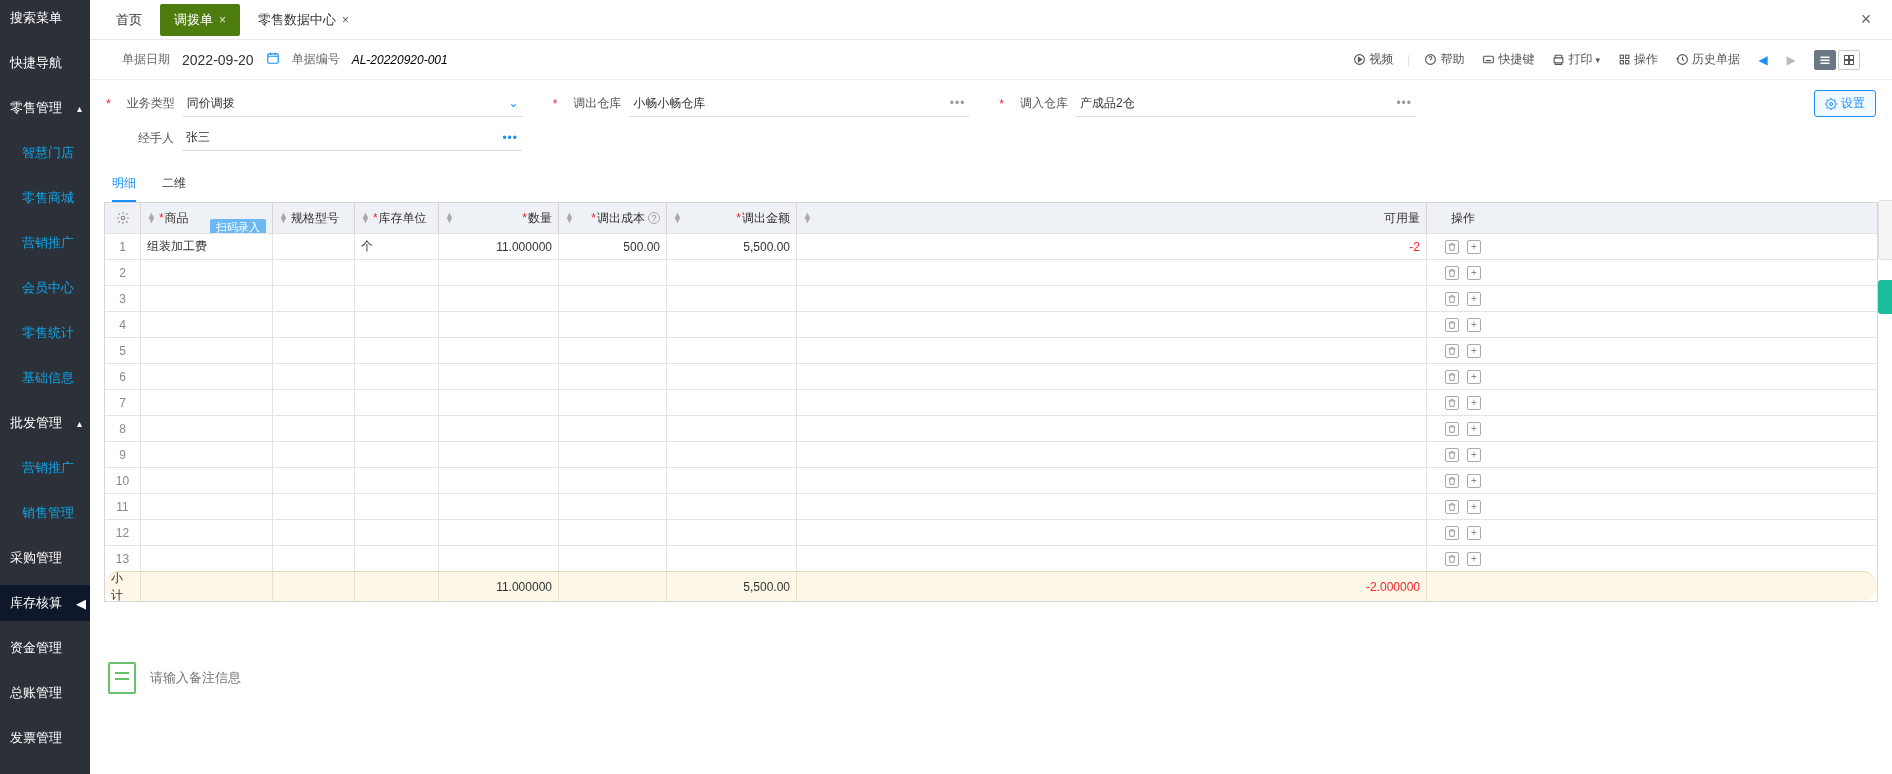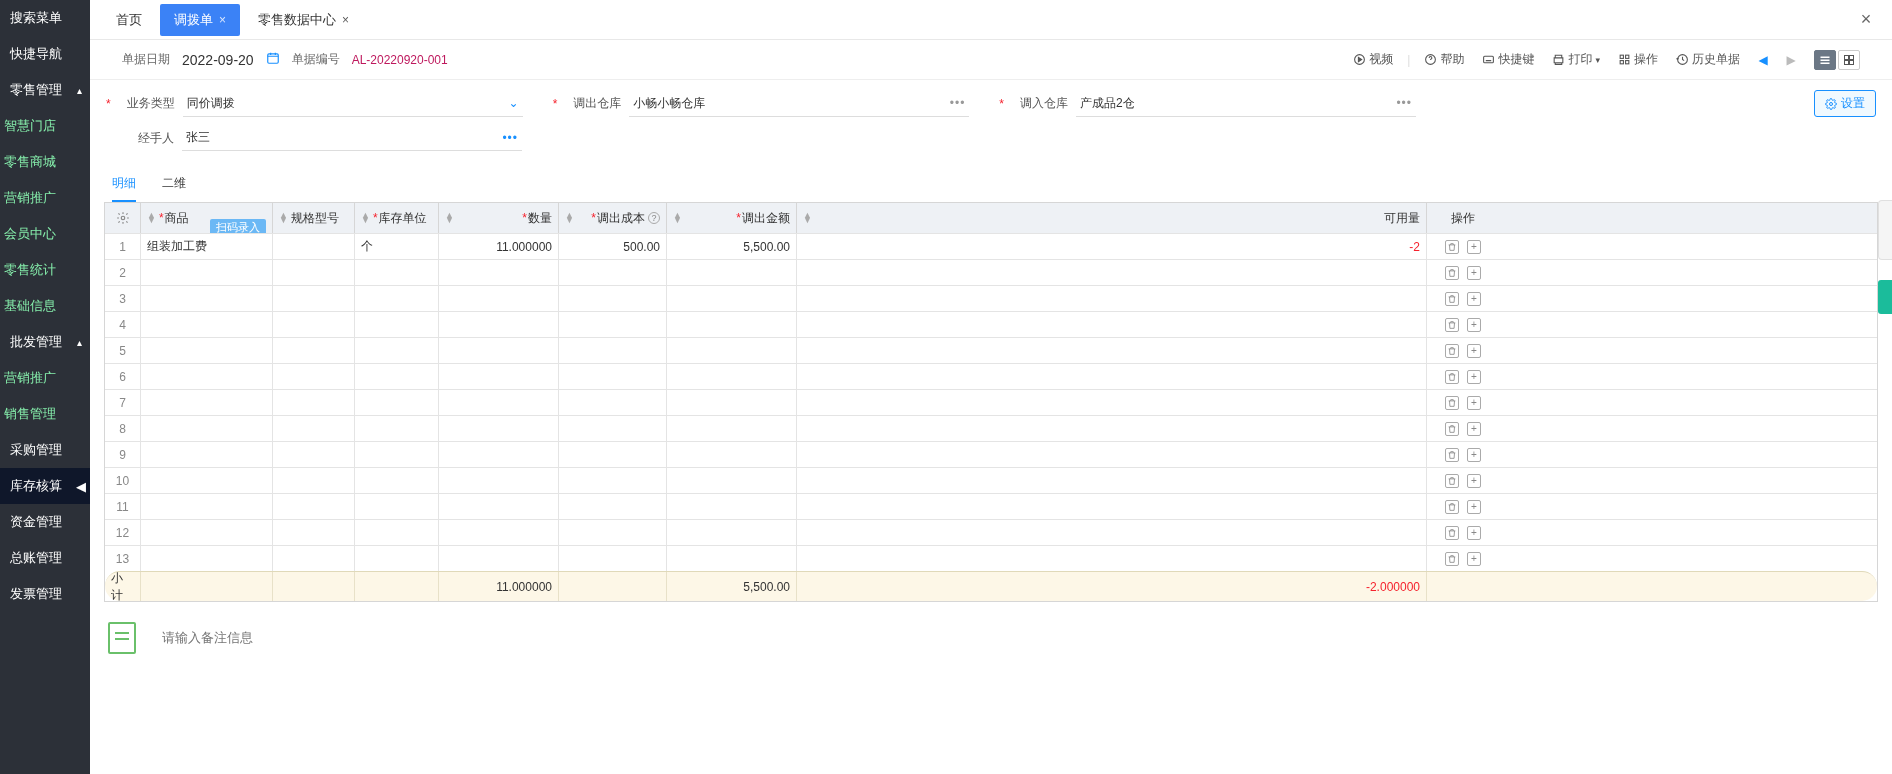--- a/index.html
+++ b/index.html
@@ -1,35 +1,35 @@
 <!DOCTYPE html>
 <html><head>
 <meta charset="utf-8">
 <style>
 * { box-sizing: border-box; margin: 0; padding: 0; }
 body { font-family: "Microsoft YaHei", Arial, sans-serif; font-size: 12px; color: #333; background: #fff; overflow: hidden; }
 .app { display: flex; width: 1892px; height: 774px; }
-.sidebar { width: 90px; background: #2c3038; color: #ccc; display: flex; flex-direction: column; }
+.sidebar { width: 90px; background: #2c3038; color: #ccc; display: flex; flex-direction: column; gap: 9px; }
 .sidebar-item { height: 36px; display: flex; align-items: center; padding-left: 10px; cursor: pointer; font-size: 13px; position: relative; }
 .sidebar-item.group { color: #fff; }
-.sidebar-item.sub { padding-left: 4px; color: #86efac; }
+.sidebar-item.sub { padding-left: 22px; color: #0ea5e9; }
 .sidebar-item.active { background: #0f172a; color: #fff; }
 .sidebar-item .caret { position: absolute; right: 8px; font-size: 10px; }
 .sidebar-item.active .caret-left { position: absolute; right: 4px; }
 .main { flex: 1; display: flex; flex-direction: column; position: relative; }
 .tabbar { height: 40px; border-bottom: 1px solid #e8e8e8; display: flex; align-items: center; padding: 0 12px; gap: 4px; }
 .tab { height: 32px; padding: 0 14px; display: flex; align-items: center; gap: 6px; border-radius: 2px; cursor: pointer; font-size: 13px; }
-.tab.active { background: #3b82f6; color: #fff; }
+.tab.active { background: #4d7c0f; color: #fff; }
 .tab .x { font-size: 12px; opacity: .8; }
 .tabbar-close { margin-left: auto; width: 28px; height: 28px; display: flex; align-items: center; justify-content: center; cursor: pointer; color: #666; font-size: 18px; }
 .doc-header { height: 40px; display: flex; align-items: center; padding: 0 32px; gap: 12px; border-bottom: 1px solid #eee; }
 .doc-header .lbl { color: #666; }
 .doc-header .date { color: #333; font-size: 14px; }
 .doc-header .cal-icon { color: #1890ff; }
-.doc-header .docno { color: #be185d; }
+.doc-header .docno { color: #000000; font-style: italic; }
 .doc-actions { margin-left: auto; display: flex; align-items: center; gap: 10px; color: #555; }
 .act { display: flex; align-items: center; gap: 3px; cursor: pointer; padding: 2px 4px; }
 .act .caret-d { font-size: 9px; }
 .sep { color: #ddd; }
 .pager-btn { width: 18px; height: 18px; display: flex; align-items: center; justify-content: center; cursor: pointer; color: #1890ff; }
 .view-toggle { display: flex; gap: 2px; margin-left: 4px; }
 .view-btn { width: 22px; height: 20px; display: flex; align-items: center; justify-content: center; border: 1px solid #ccc; border-radius: 2px; cursor: pointer; background: #fff; }
 .view-btn.active { background: #6b7785; color: #fff; border-color: #6b7785; }
 .form-row { display: flex; padding: 10px 16px 4px 16px; gap: 30px; align-items: center; }
 .field { display: flex; align-items: center; gap: 8px; }
@@ -62,21 +62,21 @@
 .gc.r { justify-content: flex-end; }
 .gc.c { justify-content: center; color: #888; }
 .gc.neg { color: #f5222d; }
 .row-ops { display: flex; gap: 8px; justify-content: center; width: 100%; }
 .row-op { width: 14px; height: 14px; border: 1px solid #aaa; border-radius: 2px; display: inline-flex; align-items: center; justify-content: center; font-size: 10px; color: #888; cursor: pointer; }
 .gfoot { display: flex; height: 30px; align-items: stretch; background: #fdf7e7; border-top: 1px solid #e0d9b9; border-radius: 15px; }
 .gf { border-right: 1px solid #e8e1c8; display: flex; align-items: center; padding: 0 6px; }
 .gf:last-child { border-right: none; }
 .gf.r { justify-content: flex-end; }
 .gf.neg { color: #f5222d; }
-.remark-row { display: flex; align-items: center; gap: 26px; padding: 20px 18px 0 18px; }
+.remark-row { display: flex; align-items: center; gap: 14px; padding: 20px 18px 0 18px; margin-top: 40px; }
 .remark-icon { width: 28px; height: 32px; border: 2px solid #6ac06a; border-radius: 2px; position: relative; }
 .remark-icon::before, .remark-icon::after { content: ""; position: absolute; left: 5px; right: 5px; height: 2px; background: #6ac06a; }
 .remark-icon::before { top: 8px; }
 .remark-icon::after { top: 14px; }
 .remark-input { flex: 1; border: none; border-bottom: 1px solid transparent; color: #aaa; font-size: 13px; outline: none; }
 .right-rail { position: absolute; right: 0; top: 200px; width: 14px; height: 60px; background: #f5f5f5; border: 1px solid #e0e0e0; border-right: none; border-radius: 4px 0 0 4px; cursor: pointer; }
 .right-rail2 { position: absolute; right: 0; top: 280px; width: 14px; height: 34px; background: #1bbc9b; border-radius: 3px 0 0 3px; cursor: pointer; }
 
 .w0{width:36px}.w1{width:132px}.w2{width:82px}.w3{width:84px}.w4{width:120px}.w5{width:108px}.w6{width:130px}.w7{width:630px}.w9{width:72px}
 </style>

